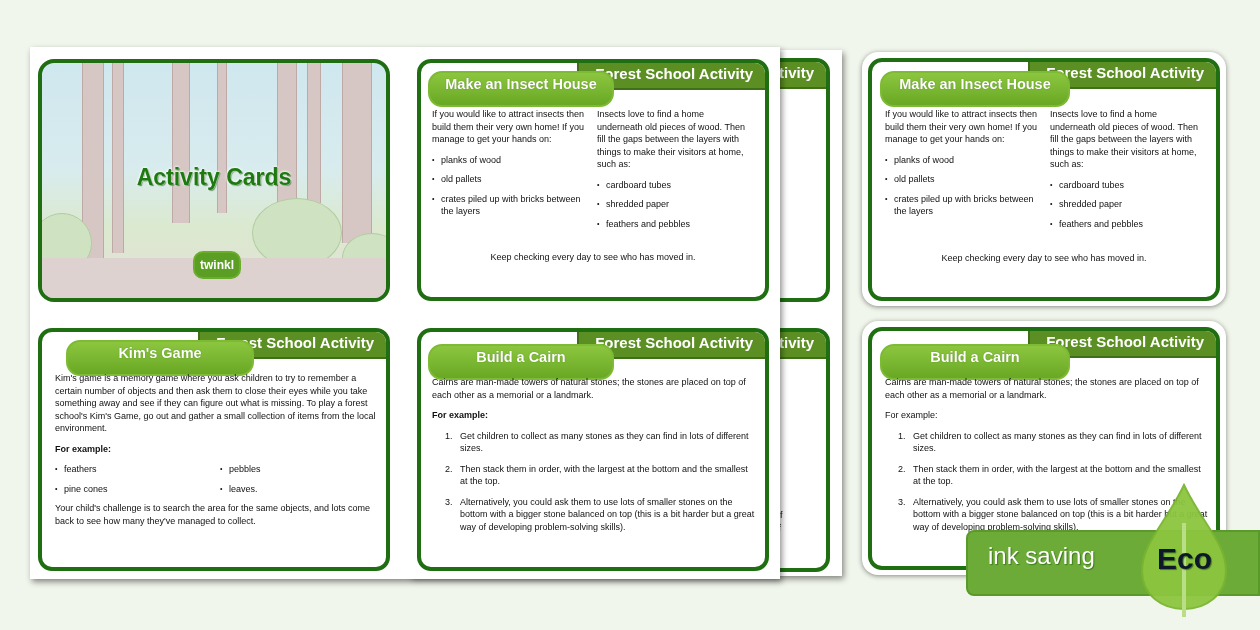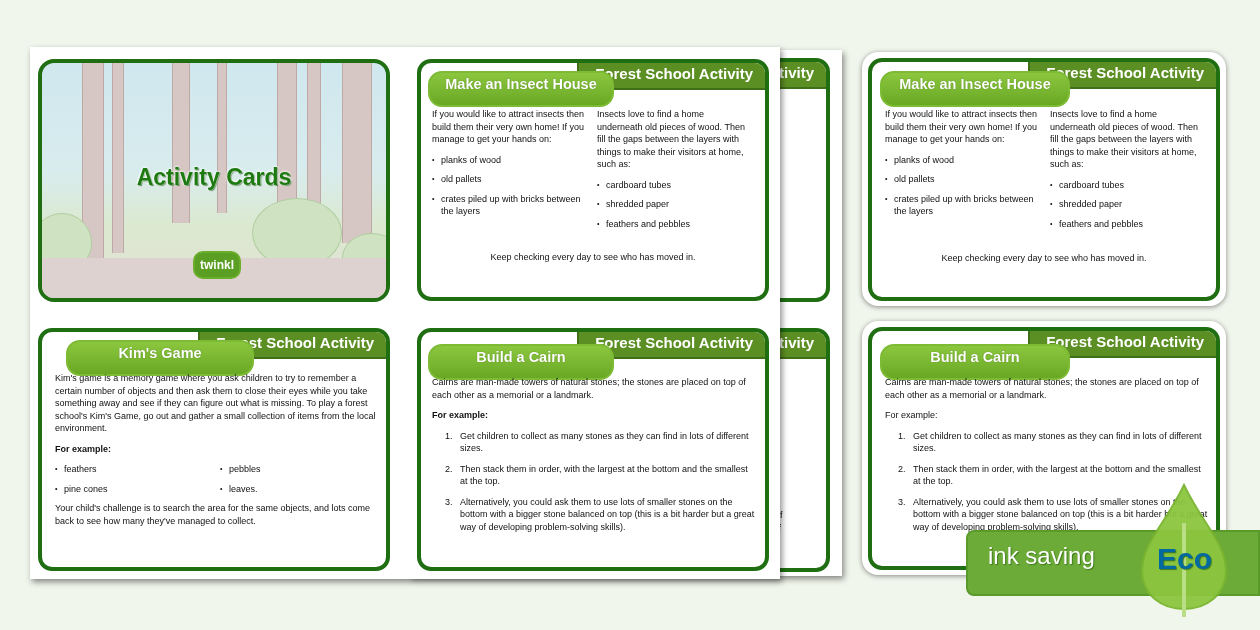--- a/index.html
+++ b/index.html
@@ -67,21 +67,21 @@
   .right-frame {
     position: absolute; background: #fff; border-radius: 16px;
     box-shadow: 0 1px 5px rgba(0,0,0,0.45);
   }
   .eco {
     position: absolute; left: 966px; top: 530px; width: 294px; height: 66px;
     background: #6cab38; border: 2px solid #5a9a2a; border-radius: 8px 0 0 8px;
   }
   .eco-text { position: absolute; left: 20px; top: 10px; color: #fff; font-size: 24px; text-shadow: 1px 1px 1px #3f7a1c; }
   .eco-leaf { position: absolute; left: 1136px; top: 483px; }
-  .eco-label { position: absolute; left: 1157px; top: 542px; color: #0369a1; font-weight: bold; font-size: 30px; text-shadow: 1px 1px 1px #3f7a1c; }
+  .eco-label { position: absolute; left: 1157px; top: 542px; color: #0f172a; font-weight: bold; font-size: 30px; text-shadow: 1px 1px 1px #3f7a1c; }
 </style>
 </head>
 <body>
 
 <div class="sheet sheet-back">
   <div class="card" style="left:330px;top:8px;width:90px;height:244px;">
     <div class="tab" style="padding-left:6px;">l Activity</div>
     <div class="body-text" style="left:2px;top:140px;">
       <div style="margin-bottom:20px">king</div>
       <div style="margin-bottom:20px">n other</div>

